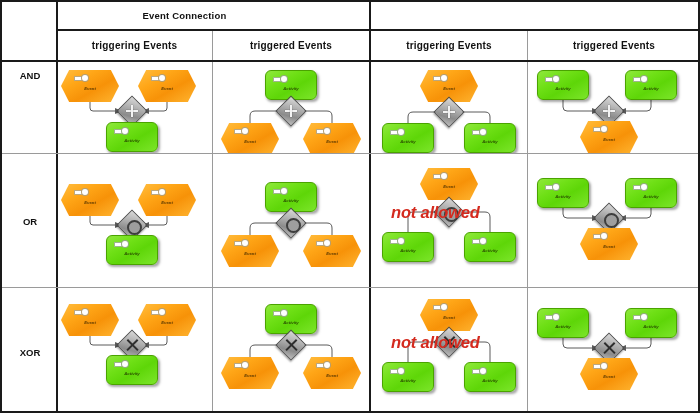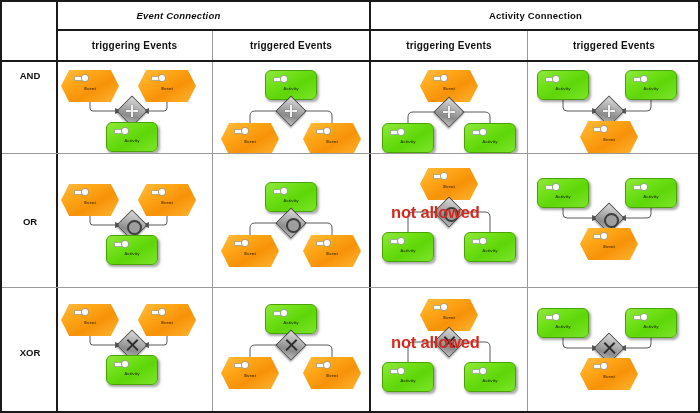--- a/index.html
+++ b/index.html
@@ -17,21 +17,21 @@
 
   
   .grp-head{position:absolute;text-align:center;font-size:9.5px;font-weight:bold;
             color:#111;top:8px;letter-spacing:.2px;}
   .col-head{position:absolute;text-align:center;font-size:10px;font-weight:bold;
             color:#111;top:38px;letter-spacing:.2px;}
   .row-head{position:absolute;left:2px;width:52px;text-align:center;
             font-size:9.5px;font-weight:bold;color:#111;}
 
   
-  .cell{position:absolute;overflow:hidden;}
+  .cell{position:absolute;overflow:hidden;font-style:italic;}
 
   
   .node{position:absolute;box-sizing:border-box;}
 
   .activity{width:52px;height:30px;border-radius:6px;
             border:1px solid #4aa300;
             background:linear-gradient(150deg,#8fe83c 0%,#6fe016 34%,#5ed608 58%,#7ce52a 100%);
             box-shadow:1.5px 2px 2.5px rgba(0,0,0,.35);}
   .activity .lbl{position:absolute;left:0;right:0;top:15px;text-align:center;
             font-size:4.3px;font-weight:bold;color:#2a4e00;}
@@ -87,22 +87,21 @@
   <div class="vline heavy" style="left:54px;"></div>
   <div class="vline" style="left:210px;top:28px;"></div>
   <div class="vline heavy" style="left:367px;"></div>
   <div class="vline" style="left:525px;top:28px;"></div>
 
   <div class="hline heavy" style="top:27px;left:54px;"></div>
   <div class="hline heavy" style="top:58px;left:0;"></div>
   <div class="hline" style="top:151px;"></div>
   <div class="hline" style="top:285px;"></div>
 
-  <div class="grp-head" style="left:48px;width:257px;font-style:italic;">Event Connection</div>
-  <div class="grp-head" style="left:369px;width:329px;">Activity Connection</div>
+  <div class="grp-head" style="left:54px;width:257px;">Event Connection</div>
 
   <div class="col-head" style="left:55px;width:155px;">triggering Events</div>
   <div class="col-head" style="left:211px;width:156px;">triggered Events</div>
   <div class="col-head" style="left:369px;width:156px;">triggering Events</div>
   <div class="col-head" style="left:526px;width:172px;">triggered Events</div>
 
   <div class="row-head" style="top:68px;">AND</div>
   <div class="row-head" style="top:214px;">OR</div>
   <div class="row-head" style="top:345px;">XOR</div>
 

